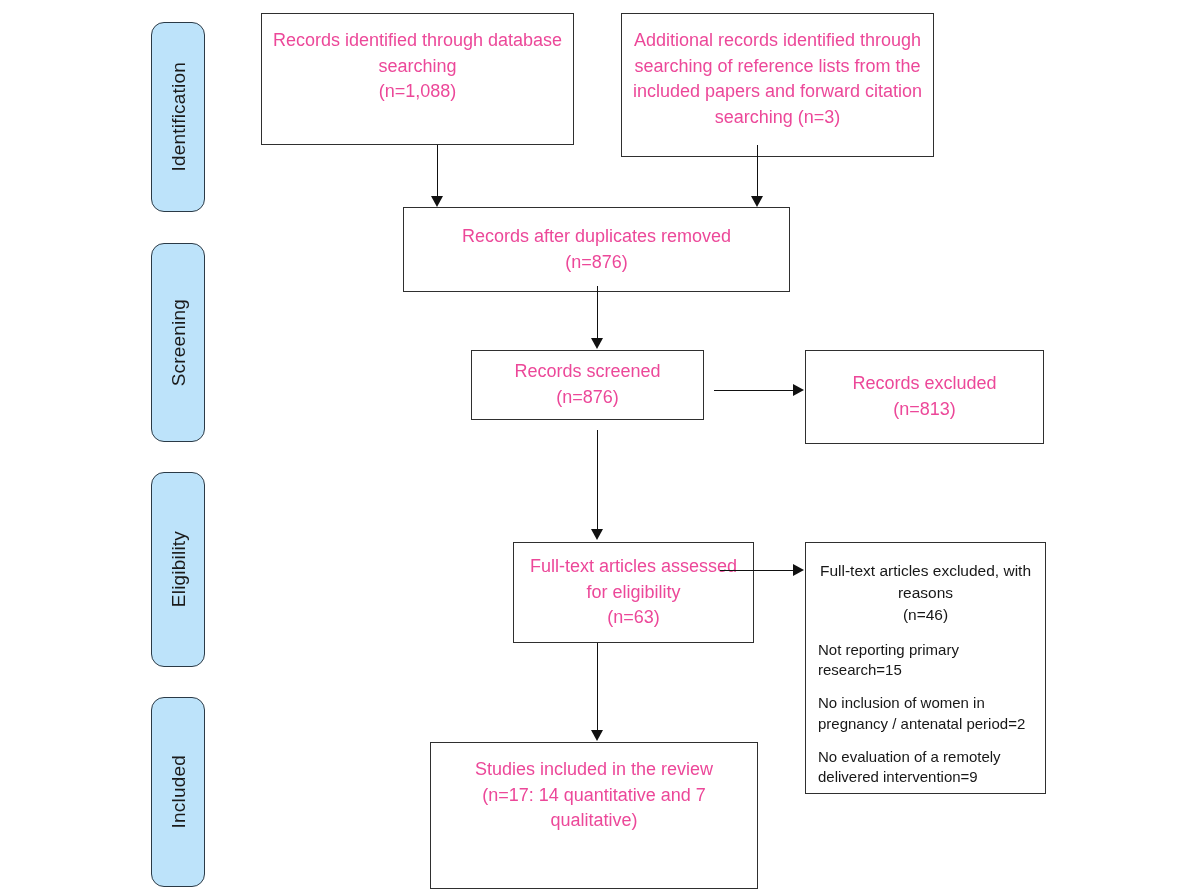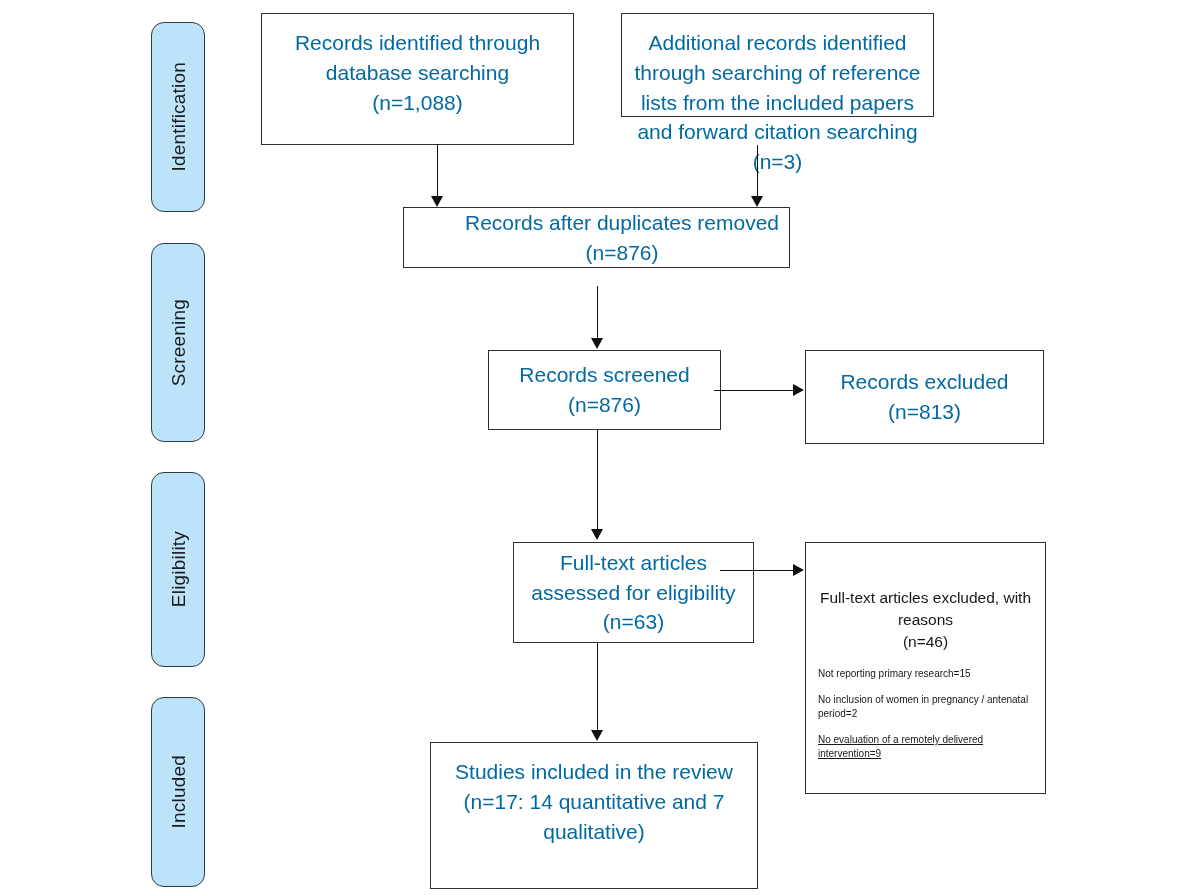--- a/index.html
+++ b/index.html
@@ -45,49 +45,49 @@
     box-sizing: border-box;
     background: #ffffff;
     border: 1.6px solid #2f2f2f;
     display: flex;
     justify-content: center;
   }
   .flow-box.center-v { align-items: center; }
   .flow-box.top-v { align-items: flex-start; }
   .box-text {
     text-align: center;
-    font-size: 21px;
+    font-size: 18px;
     line-height: 1.42;
-    color: #0369a1;
+    color: #ec4899;
     padding: 0 10px;
     white-space: pre-line;
   }
   .box-text.pad-top { padding-top: 14px; }
   
   .reasons-head {
     text-align: center;
     font-size: 15.5px;
     line-height: 1.42;
     color: #171717;
     white-space: pre-line;
     padding: 11px 8px 0 8px;
   }
   .reasons-list {
     margin: 0;
     padding: 14px 10px 0 12px;
     list-style: none;
   }
   .reasons-list li {
-    font-size: 10px;
+    font-size: 15px;
     line-height: 1.34;
     color: #171717;
     text-align: left;
     margin-bottom: 13px;
   }
-  .reasons-list li:last-child { margin-bottom: 0; text-decoration: underline; }
+  .reasons-list li:last-child { margin-bottom: 0; }
   
   .conn-v {
     position: absolute;
     width: 0;
     border-left: 1.7px solid #111111;
   }
   .conn-h {
     position: absolute;
     height: 0;
     border-top: 1.7px solid #111111;
@@ -126,39 +126,39 @@
 
   <div class="stage-pill" style="left:151px; top:697px; width:54px; height:190px;">
     <span class="pill-label">Included</span>
   </div>
 
   <div class="flow-box top-v" style="left:261px; top:13px; width:313px; height:132px;">
     <div class="box-text pad-top">Records identified through database searching
 (n=1,088)</div>
   </div>
 
-  <div class="flow-box top-v" style="left:621px; top:13px; width:313px; height:104px;">
+  <div class="flow-box top-v" style="left:621px; top:13px; width:313px; height:144px;">
     <div class="box-text pad-top">Additional records identified through searching of reference lists from the included papers and forward citation searching (n=3)</div>
   </div>
 
   <div class="conn-v" style="left:437px; top:145px; height:52px;"></div>
   <div class="arrow-down" style="left:431px; top:196px;"></div>
 
   <div class="conn-v" style="left:757px; top:145px; height:52px;"></div>
   <div class="arrow-down" style="left:751px; top:196px;"></div>
 
-  <div class="flow-box center-v" style="left:403px; top:207px; width:387px; height:61px;justify-content:flex-end;">
+  <div class="flow-box center-v" style="left:403px; top:207px; width:387px; height:85px;">
     <div class="box-text">Records after duplicates removed
 (n=876)</div>
   </div>
 
   <div class="conn-v" style="left:597px; top:286px; height:53px;"></div>
   <div class="arrow-down" style="left:591px; top:338px;"></div>
 
-  <div class="flow-box center-v" style="left:488px; top:350px; width:233px; height:80px;">
+  <div class="flow-box center-v" style="left:471px; top:350px; width:233px; height:70px;">
     <div class="box-text">Records screened
 (n=876)</div>
   </div>
 
   <div class="conn-h" style="left:714px; top:390px; width:80px;"></div>
   <div class="arrow-right" style="left:793px; top:384px;"></div>
 
   <div class="flow-box center-v" style="left:805px; top:350px; width:239px; height:94px;">
     <div class="box-text">Records excluded
 (n=813)</div>

